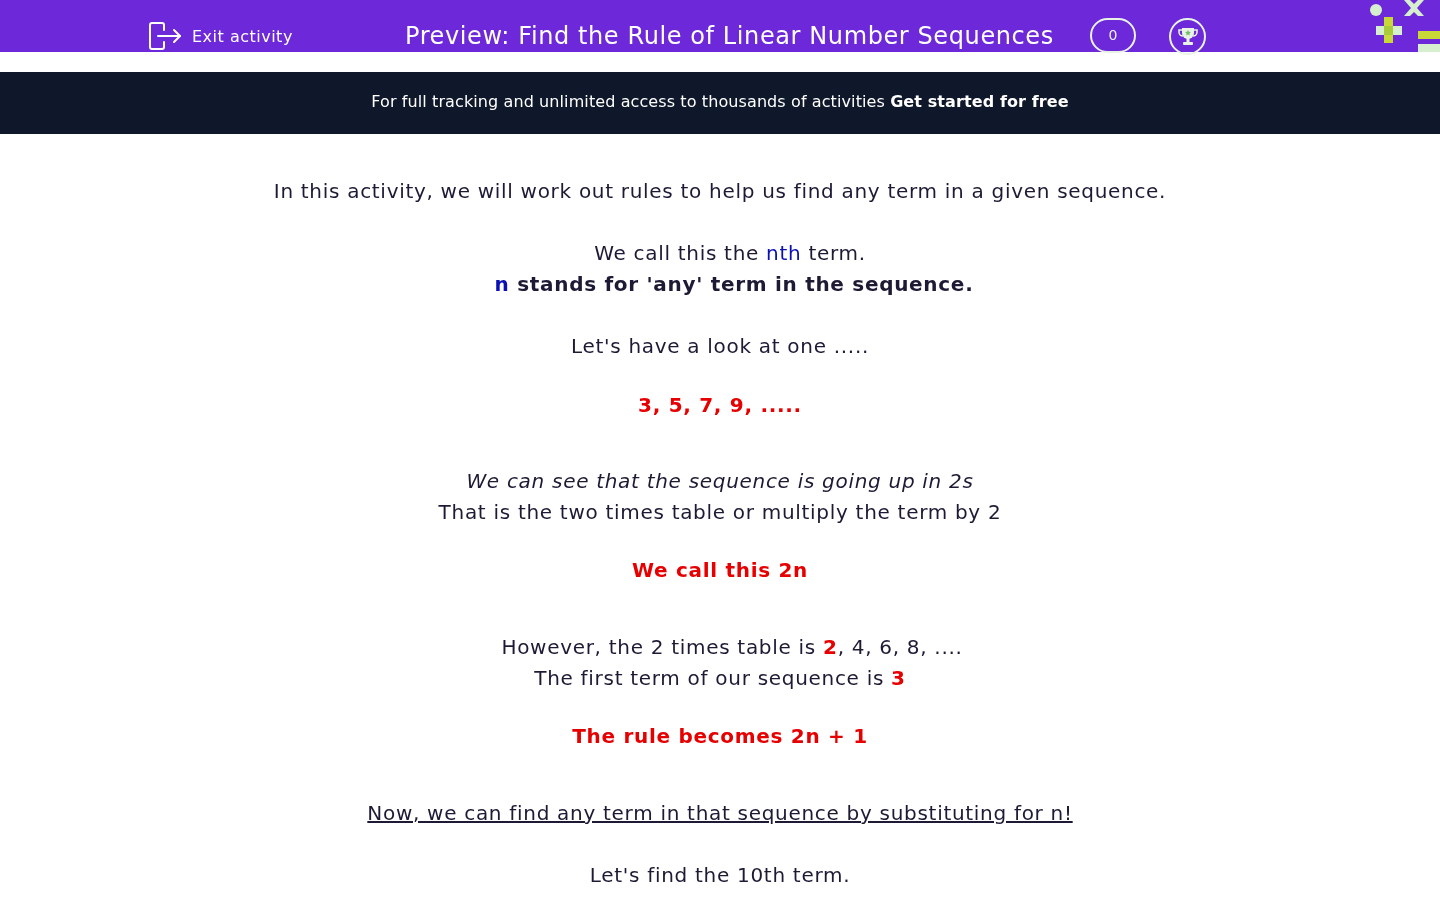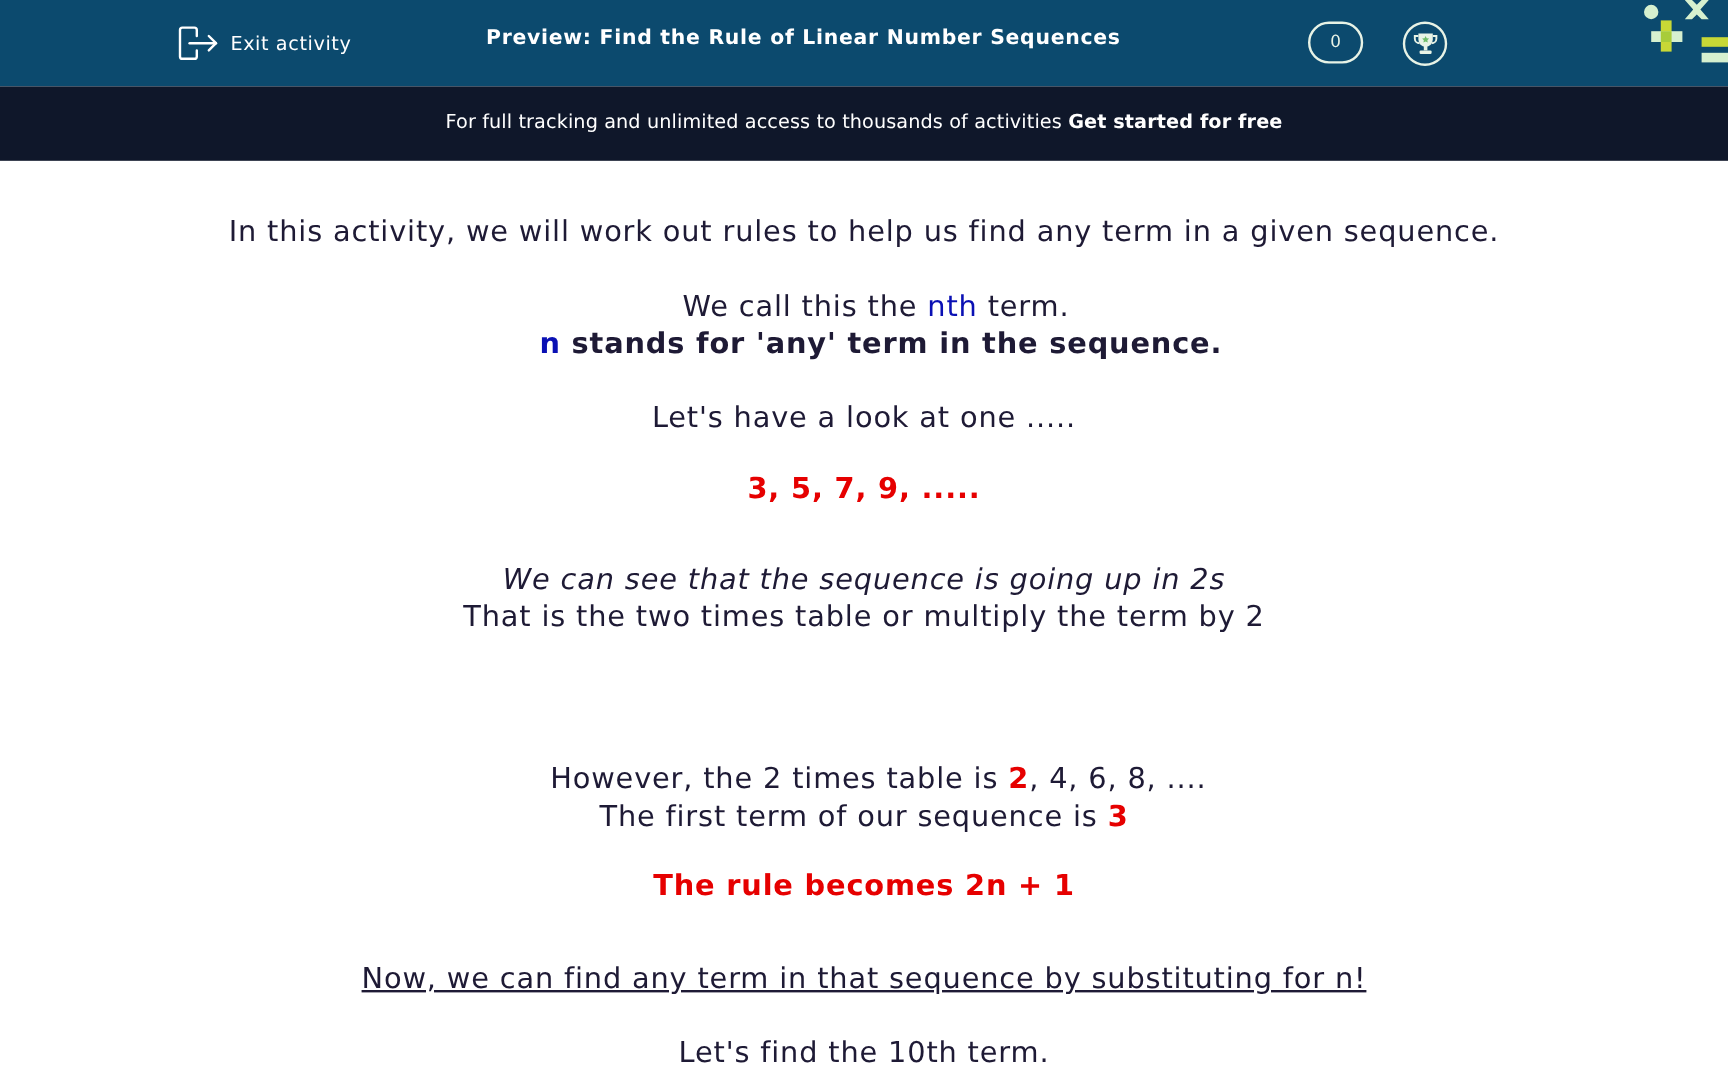--- a/index.html
+++ b/index.html
@@ -1,32 +1,32 @@
 <!DOCTYPE html>
 <html><head>
   <meta charset="utf-8">
   <style>
     * { box-sizing: border-box; margin: 0; padding: 0; }
     html, body { width: 1440px; height: 900px; overflow: hidden; background: #ffffff; }
     body { font-family: "DejaVu Sans", "Liberation Sans", sans-serif; color: #1e1a35; }
 
     .topbar {
-      position: absolute; left: 0; top: 0; width: 1440px; height: 72px;
-      background: #0c4a6e;
+      position: absolute; left: 0; top: 0; width: 1440px; height: 52px;
+      background: #6d28d9;
     }
     .exit-btn {
       position: absolute; left: 148px; top: 20px; height: 32px;
       display: flex; align-items: center; gap: 10px; cursor: pointer;
       color: #ffffff; font-size: 16px; letter-spacing: 0.5px;
     }
     .exit-btn svg { width: 34px; height: 30px; }
     .title {
       position: absolute; left: 405px; top: 22px; width: 540px;
-      color: #ffffff; font-size: 17px; letter-spacing: 0.6px; white-space: nowrap;
-      font-weight: 700;
+      color: #ffffff; font-size: 24px; letter-spacing: 0.6px; white-space: nowrap;
+      font-weight: 400;
     }
     .score-pill {
       position: absolute; left: 1090px; top: 18px; width: 46px; height: 35px;
       border: 2px solid #e8f3e6; border-radius: 18px;
       color: #e8f3e6; font-size: 14px; text-align: center; line-height: 31px;
     }
     .trophy-btn {
       position: absolute; left: 1169px; top: 18px; width: 37px; height: 37px;
       border: 2px solid #e8f3e6; border-radius: 50%;
       display: flex; align-items: center; justify-content: center; cursor: pointer;
@@ -37,21 +37,21 @@
 
     .promo {
       position: absolute; left: 0; top: 72px; width: 1440px; height: 62px;
       background: #0f172a; color: #ffffff; font-size: 16px;
       text-align: center; line-height: 60px; letter-spacing: 0.1px;
     }
     .promo .cta { font-weight: 700; cursor: pointer; }
 
     .content {
       position: absolute; left: 0; top: 134px; width: 1440px; height: 766px;
-      text-align: center; font-size: 24px; letter-spacing: 0.7px; color: #1e1a35;
+      text-align: center; font-size: 20px; letter-spacing: 0.7px; color: #1e1a35;
     }
     .line { position: absolute; left: 0; width: 1440px; white-space: nowrap; }
     .b { font-weight: 700; }
     .red { color: #e60000; }
     .blue { color: #0a10b4; }
   </style>
 </head>
 <body>
 
 <div class="topbar">
@@ -105,20 +105,21 @@
     <span class="blue">n</span><span> stands for 'any' term in the sequence.</span>
   </div>
 
   <div class="line" style="top:200px;">Let's have a look at one .....</div>
 
   <div class="line b red" style="top:259px;">3, 5, 7, 9, .....</div>
 
   <div class="line" style="top:335px;font-style:italic;">We can see that the sequence is going up in 2s</div>
   <div class="line" style="top:366px;">That is the two times table or multiply the term by 2</div>
 
+  <div class="line b red" style="top:424px;">We call this 2n</div>
 
   <div class="line" style="top:501px;margin-left:12px;">
     <span>However, the 2 times table is </span><span class="b red">2</span><span>, 4, 6, 8, ....</span>
   </div>
 
   <div class="line" style="top:532px;">
     <span>The first term of our sequence is </span><span class="b red">3</span>
   </div>
 
   <div class="line b red" style="top:590px;">The rule becomes 2n + 1</div>

